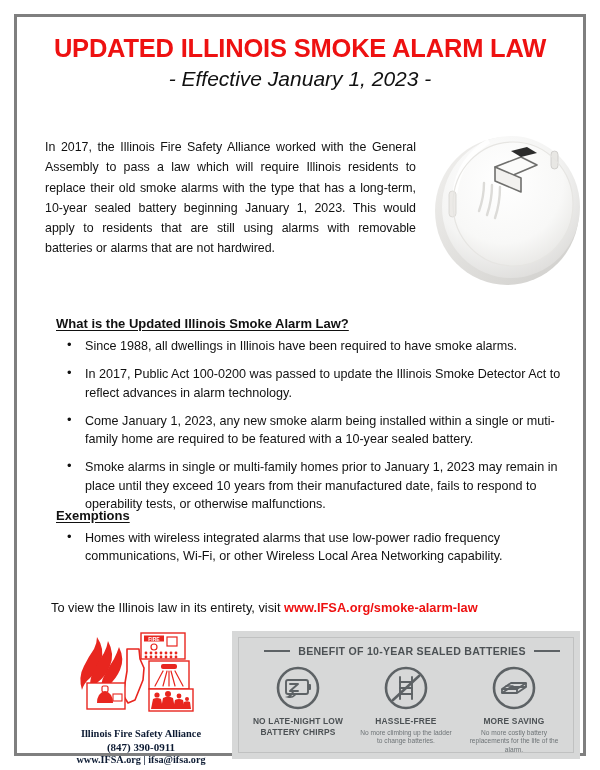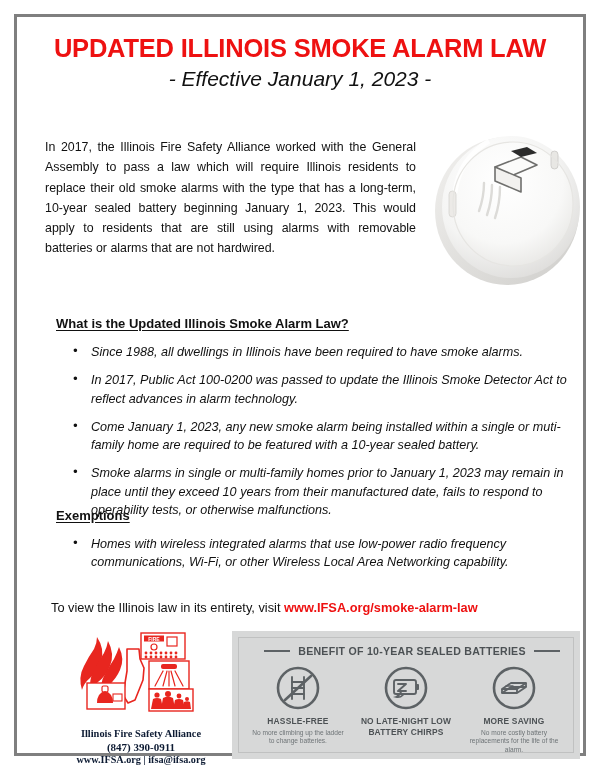--- a/index.html
+++ b/index.html
@@ -95,24 +95,23 @@
     text-decoration: underline;
     text-underline-offset: 2px;
   }
   #head-what { top: 299px; }
   #head-exempt { top: 491px; }
 
   ul.bullets {
     position: absolute;
     left: 43px;
     width: 506px;
-    margin: 10px;
+    margin: 4px;
     padding: 0;
     list-style: none;
-    font-style: italic;
   }
   #list-what { top: 316px; }
   #list-exempt { top: 508px; }
 
   ul.bullets li {
     position: relative;
     padding-left: 21px;
     font-size: 12.6px;
     line-height: 1.45;
     color: #111111;
@@ -390,43 +389,43 @@
         <div class="benefit-title-row">
           <span class="rule"></span>
           <span class="benefit-title">BENEFIT OF 10-YEAR SEALED BATTERIES</span>
           <span class="rule"></span>
         </div>
         <div class="benefit-items">
 
           <div class="benefit-item">
             <svg class="benefit-icon" width="46" height="46" viewBox="0 0 46 46" xmlns="http://www.w3.org/2000/svg">
               <circle cx="23" cy="23" r="20" fill="none" stroke="#5d6265" stroke-width="2.6"></circle>
+              <rect x="11" y="15" width="22" height="14" rx="2" fill="none" stroke="#5d6265" stroke-width="1.9"></rect>
+              <rect x="33" y="19" width="3" height="6" rx="1" fill="#5d6265"></rect>
+              <path d="M15 19 h8 l-8 7 h8" fill="none" stroke="#5d6265" stroke-width="1.9" stroke-linecap="round" stroke-linejoin="round"></path>
+              <path d="M18 27 q-2 4 -5 5 q4 1 7 -2" fill="none" stroke="#5d6265" stroke-width="1.7" stroke-linecap="round"></path>
+            </svg>
+            <span class="benefit-label">NO LATE-NIGHT LOW BATTERY CHIRPS</span>
+            <span class="benefit-desc"></span>
+          </div>
+
+          <div class="benefit-item">
+            <svg class="benefit-icon" width="46" height="46" viewBox="0 0 46 46" xmlns="http://www.w3.org/2000/svg">
+              <circle cx="23" cy="23" r="20" fill="none" stroke="#5d6265" stroke-width="2.6"></circle>
               <g stroke="#5d6265" stroke-width="1.9" stroke-linecap="round">
                 <line x1="17" y1="12" x2="17" y2="34"></line>
                 <line x1="29" y1="12" x2="29" y2="34"></line>
                 <line x1="17" y1="17" x2="29" y2="17"></line>
                 <line x1="17" y1="23" x2="29" y2="23"></line>
                 <line x1="17" y1="29" x2="29" y2="29"></line>
               </g>
               <line x1="10" y1="35" x2="36" y2="11" stroke="#5d6265" stroke-width="2.6" stroke-linecap="round"></line>
             </svg>
             <span class="benefit-label">HASSLE-FREE</span>
             <span class="benefit-desc">No more climbing up the ladder to change batteries.</span>
-          </div>
-
-          <div class="benefit-item">
-            <svg class="benefit-icon" width="46" height="46" viewBox="0 0 46 46" xmlns="http://www.w3.org/2000/svg">
-              <circle cx="23" cy="23" r="20" fill="none" stroke="#5d6265" stroke-width="2.6"></circle>
-              <rect x="11" y="15" width="22" height="14" rx="2" fill="none" stroke="#5d6265" stroke-width="1.9"></rect>
-              <rect x="33" y="19" width="3" height="6" rx="1" fill="#5d6265"></rect>
-              <path d="M15 19 h8 l-8 7 h8" fill="none" stroke="#5d6265" stroke-width="1.9" stroke-linecap="round" stroke-linejoin="round"></path>
-              <path d="M18 27 q-2 4 -5 5 q4 1 7 -2" fill="none" stroke="#5d6265" stroke-width="1.7" stroke-linecap="round"></path>
-            </svg>
-            <span class="benefit-label">NO LATE-NIGHT LOW BATTERY CHIRPS</span>
-            <span class="benefit-desc"></span>
           </div>
 
           <div class="benefit-item">
             <svg class="benefit-icon" width="46" height="46" viewBox="0 0 46 46" xmlns="http://www.w3.org/2000/svg">
               <circle cx="23" cy="23" r="20" fill="none" stroke="#5d6265" stroke-width="2.6"></circle>
               <g fill="none" stroke="#5d6265" stroke-width="1.8" stroke-linejoin="round">
                 <path d="M11 24 l9 -6 h15 l-9 6 z"></path>
                 <path d="M11 28 l9 -6 h15 l-9 6 z"></path>
                 <path d="M11 24 v4"></path>
                 <path d="M26 24 v4"></path>

